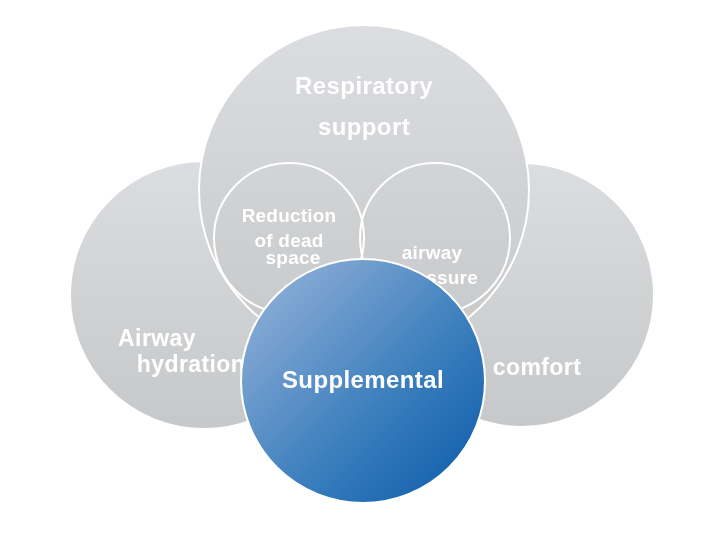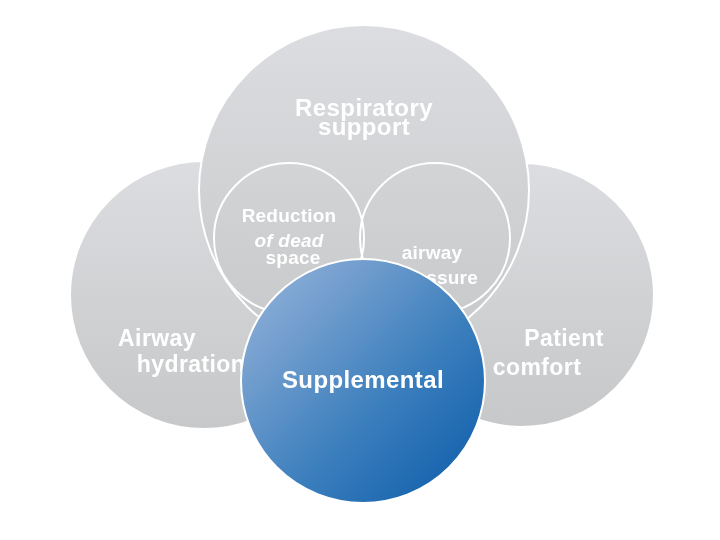--- a/index.html
+++ b/index.html
@@ -52,31 +52,30 @@
 <div id="stage">
 
   <div class="circle gray z1" style="left:69px;top:160px;width:270px;height:270px;"></div>
   <div class="circle gray z1" style="left:389px;top:162px;width:266px;height:266px;"></div>
 
   <div class="circle gray z2" style="left:198px;top:24px;width:332px;height:332px;"></div>
 
   <div class="circle sub z3" style="left:213px;top:162px;width:152px;height:152px;"></div>
   <div class="circle sub z3" style="left:359px;top:162px;width:152px;height:152px;"></div>
 
-  <div class="line t24 z4" style="left:364px;top:108px;">Respiratory</div>
+  <div class="line t24 z4" style="left:364px;top:86px;">Respiratory</div>
   <div class="line t24 z4" style="left:364px;top:127px;">support</div>
 
   <div class="line t23 z4" style="left:157px;top:338px;">Airway</div>
   <div class="line t23 z4" style="left:191px;top:364px;">hydration</div>
 
-  <div class="line t23 z4" style="left:564px;top:338px;">Patient</div>
   <div class="line t19 z4" style="left:289px;top:216px;">Reduction</div>
 
   <div class="line t23 z4" style="left:537px;top:367px;">comfort</div>
-  <div class="line t19 z4" style="left:289px;top:241px;font-style:italic;">of dead</div>
+  <div class="line t19 z4" style="left:289px;top:241px;">of dead</div>
   <div class="line t19 z4" style="left:293px;top:258px;">space</div>
 
   <div class="line t19 z4" style="left:432px;top:253px;">airway</div>
   <div class="line t19 z4" style="left:437px;top:278px;">pressure</div>
 
   <div class="circle blue z5" style="left:240px;top:258px;width:246px;height:246px;"></div>
 
   <div class="line t24 z6" style="left:363px;top:380px;">Supplemental</div>
 
 </div>

